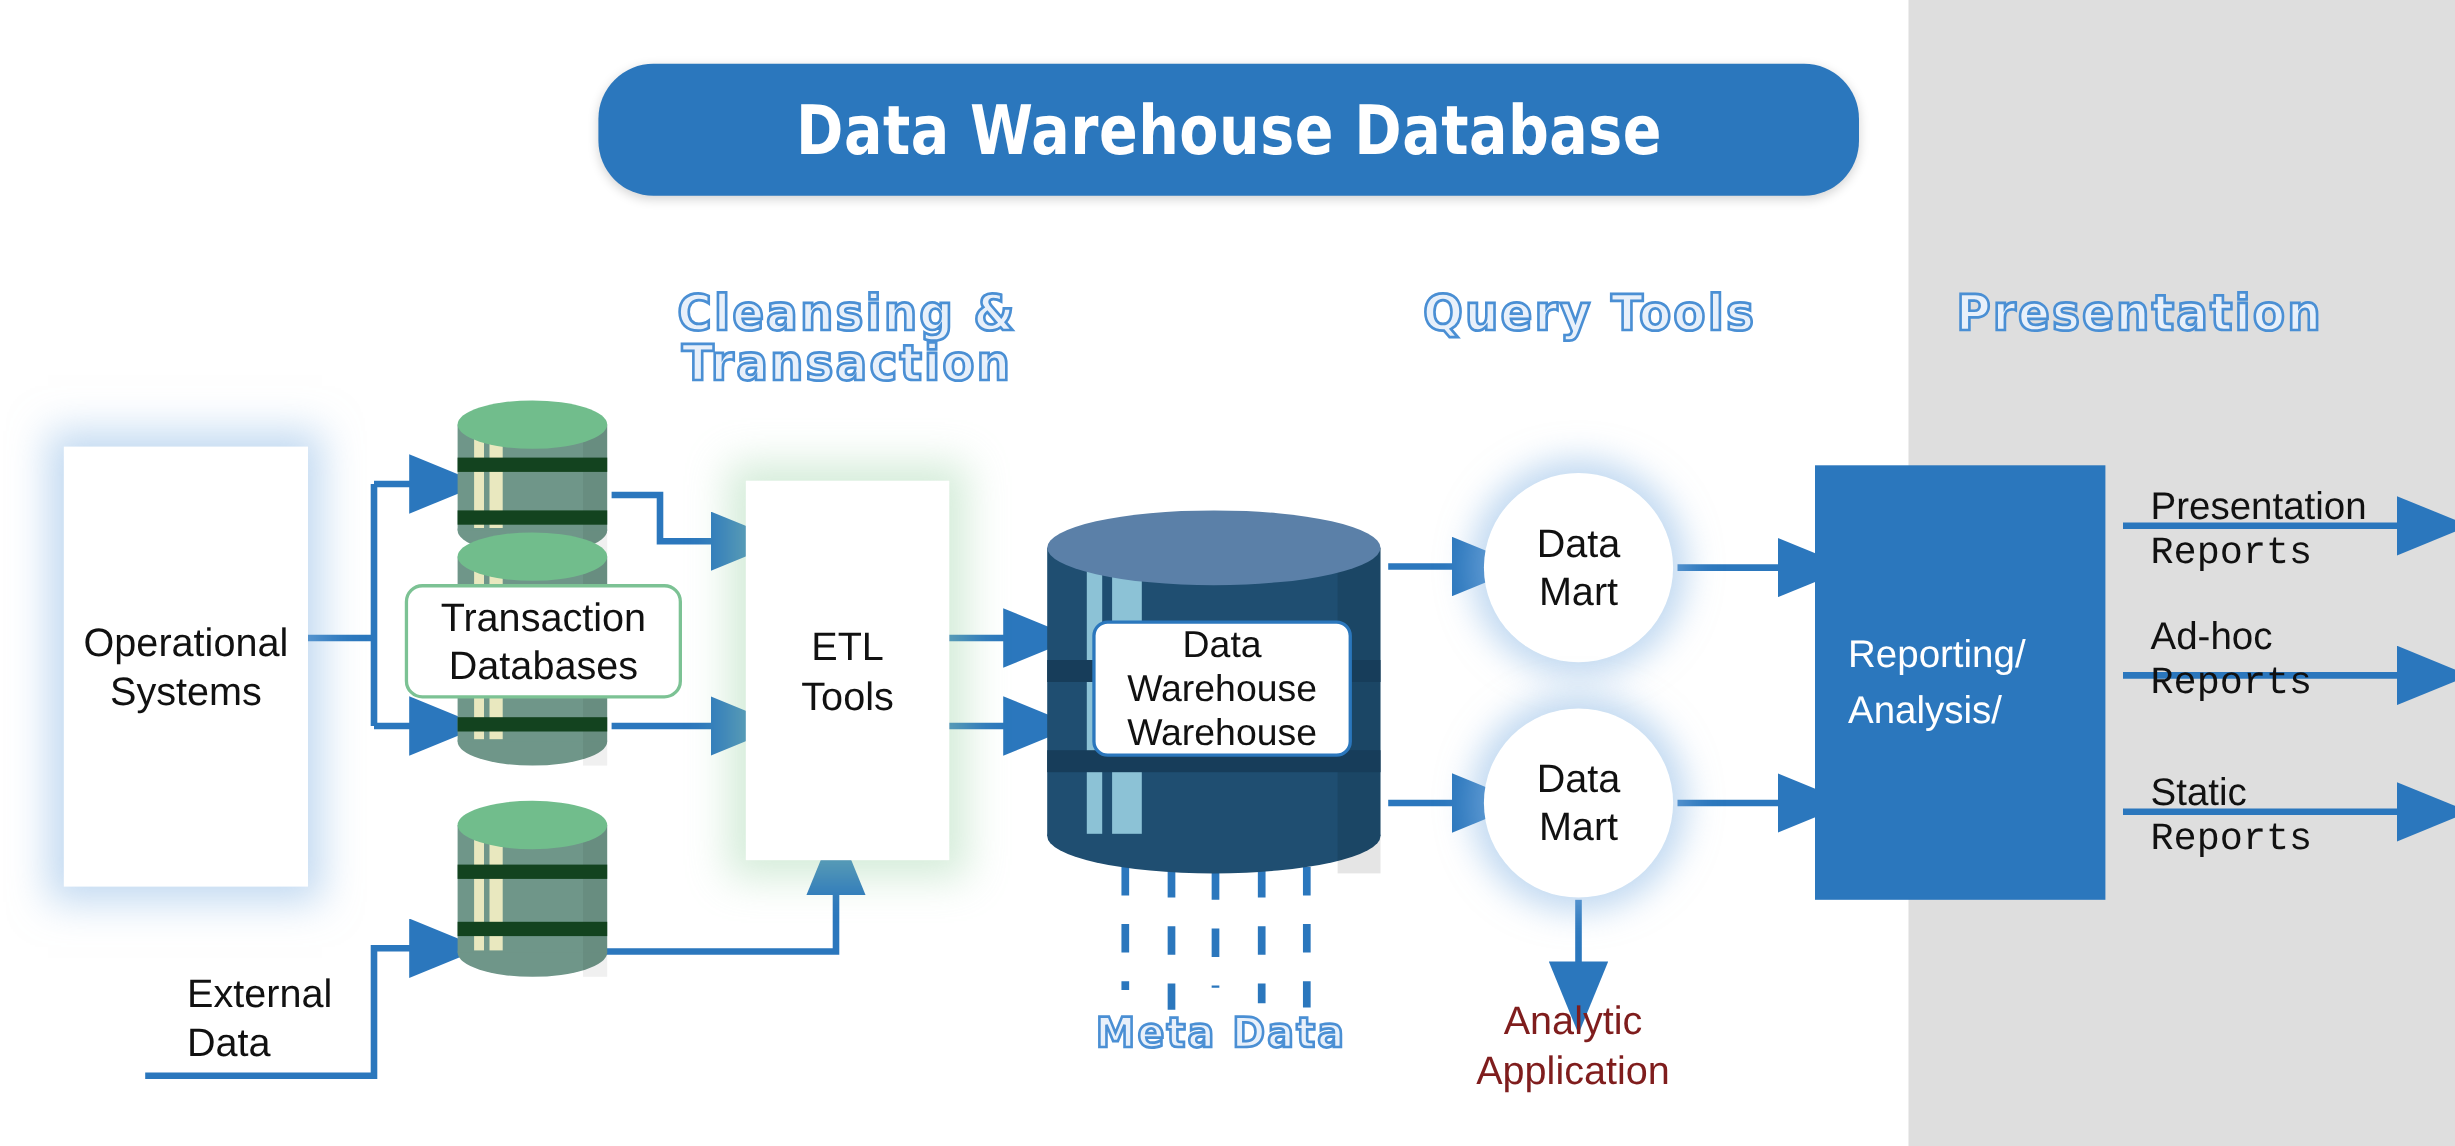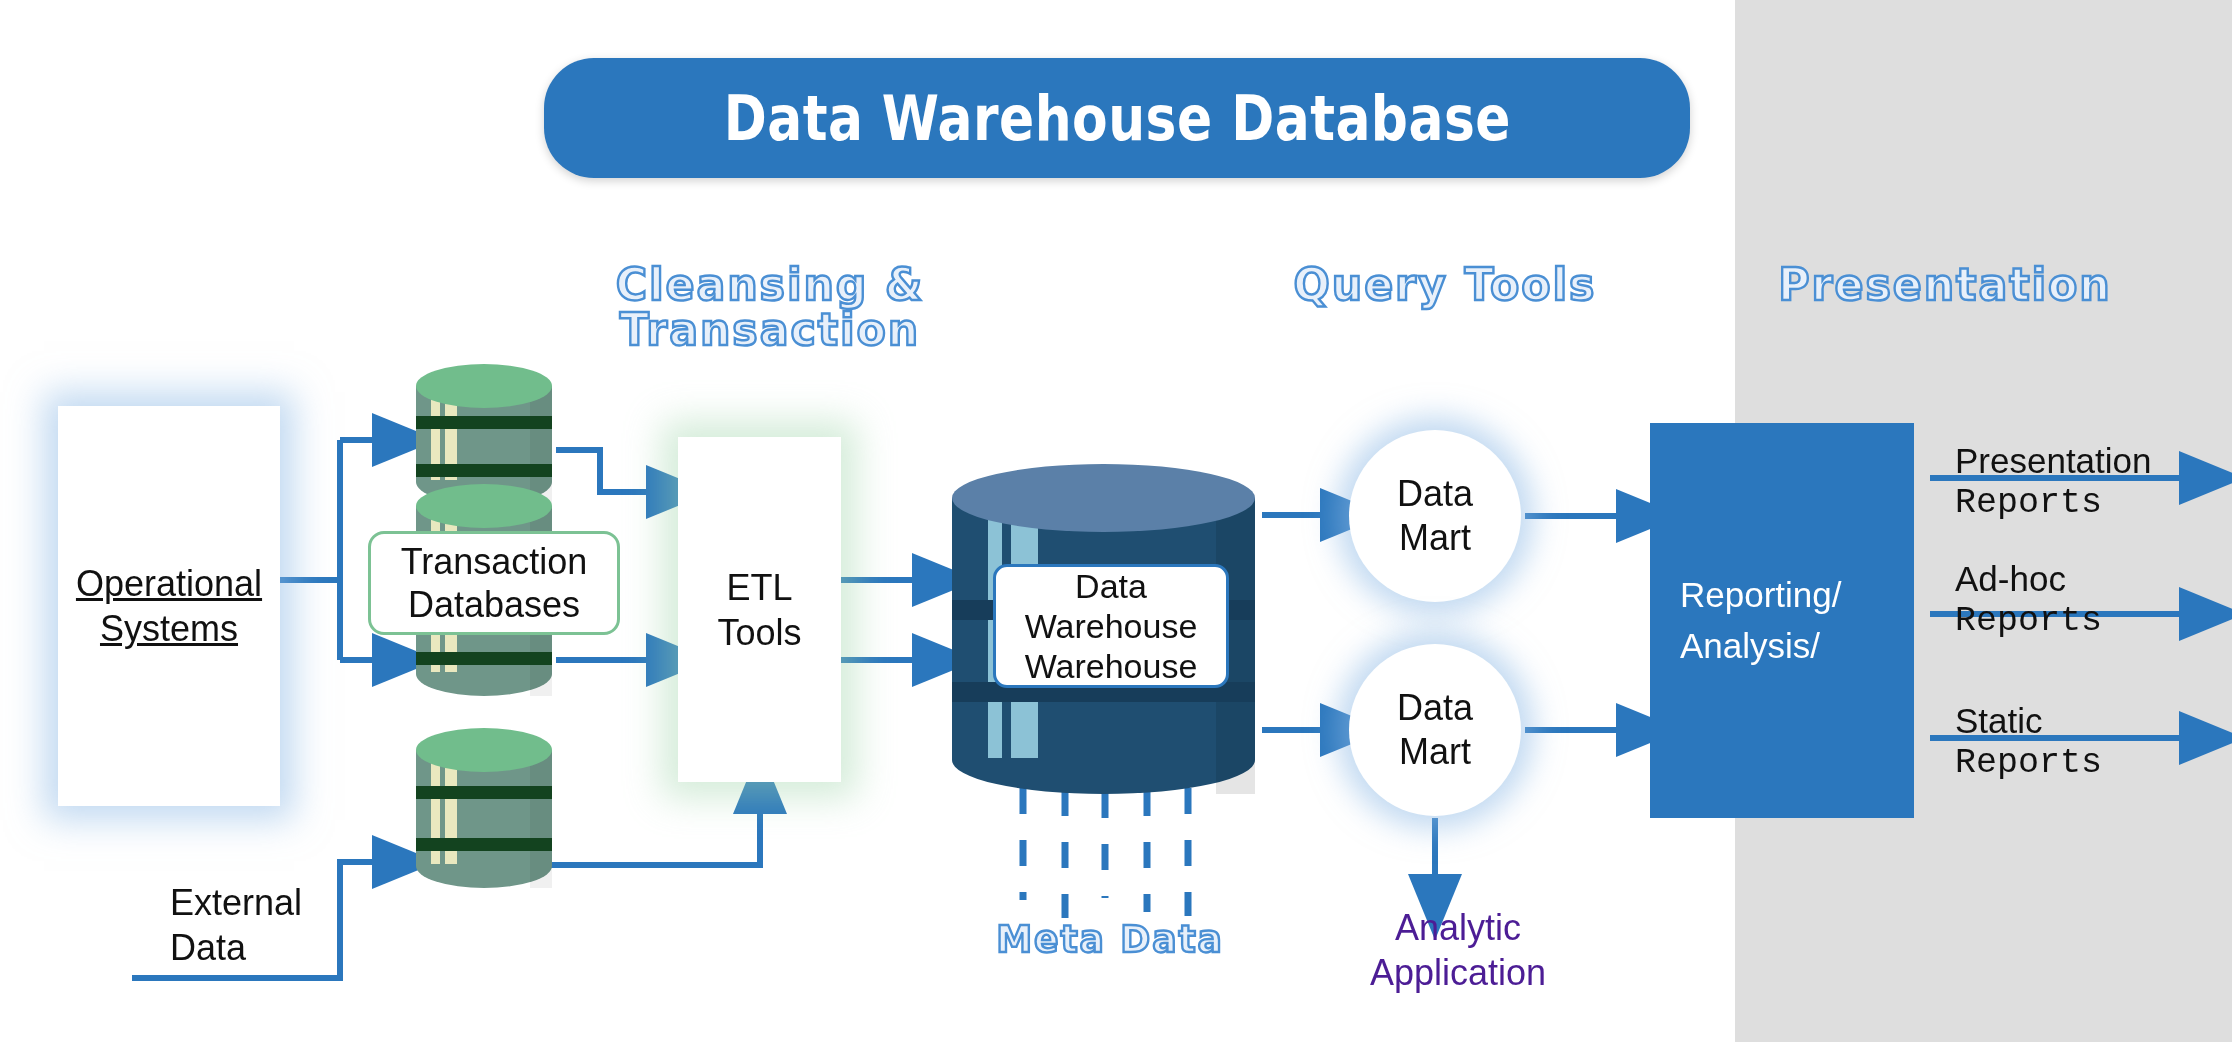--- a/index.html
+++ b/index.html
@@ -28,45 +28,45 @@
             font-family:"DejaVu Sans","Liberation Sans",sans-serif;
             transform:scaleX(.95);}
   #head-cleansing{left:560px;top:262px;width:420px;}
   #head-query{left:1255px;top:262px;width:380px;}
   #head-present{left:1745px;top:262px;width:400px;}
   #head-meta{left:930px;top:920px;width:360px;font-size:38px;letter-spacing:2px;}
 
   
   .wbox{position:absolute;background:#fff;display:flex;align-items:center;
         justify-content:center;text-align:center;color:#111;}
-  .glow-blue{box-shadow:0 0 34px 14px rgba(142,186,229,.55);text-decoration:underline;}
+  .glow-blue{box-shadow:0 0 34px 14px rgba(142,186,229,.55);}
   .glow-green{box-shadow:0 0 34px 16px rgba(160,212,170,.45);}
 
   #box-operational{left:58px;top:406px;width:222px;height:400px;
                    font-size:36px;line-height:1.25;}
-  #box-etl{left:678px;top:437px;width:163px;height:345px;
+  #box-etl{left:678px;top:437px;width:185px;height:345px;
            font-size:36px;line-height:1.25;}
 
   .circle{position:absolute;background:#fff;border-radius:50%;
           display:flex;align-items:center;justify-content:center;
           text-align:center;font-size:36px;line-height:1.22;color:#111;
           box-shadow:0 0 30px 13px rgba(142,186,229,.55);}
   #mart-1{left:1349px;top:430px;width:172px;height:172px;}
   #mart-2{left:1349px;top:644px;width:172px;height:172px;}
 
   #box-reporting{position:absolute;left:1650px;top:423px;width:264px;height:395px;
                  background:#2b77bd;color:#fff;font-size:35px;line-height:1.45;
                  display:flex;align-items:center;padding-left:30px;
                  box-sizing:border-box;}
 
   
   .plain{position:absolute;color:#111;font-size:36px;line-height:1.25;}
   #lbl-external{left:130px;top:880px;width:230px;text-align:left;margin-left:40px;}
-  #lbl-analytic{left:1348px;top:905px;width:220px;text-align:center;
-                color:#4c1d95;font-size:36px;line-height:1.25;}
+  #lbl-analytic{left:1320px;top:905px;width:220px;text-align:center;
+                color:#7f1d1d;font-size:36px;line-height:1.25;}
 
   
   .cyl{position:absolute;}
   .cyl .body{position:absolute;left:0;top:22px;width:100%;height:calc(100% - 44px);
              background:#6f9689;}
   .cyl .top{position:absolute;left:0;top:0;width:100%;height:44px;
             border-radius:50%;background:#71bd8c;}
   .cyl .bot{position:absolute;left:0;bottom:0;width:100%;height:44px;
             border-radius:50%;background:#6f9689;}
   .cyl .stripeA{position:absolute;left:11%;top:26px;width:7%;

